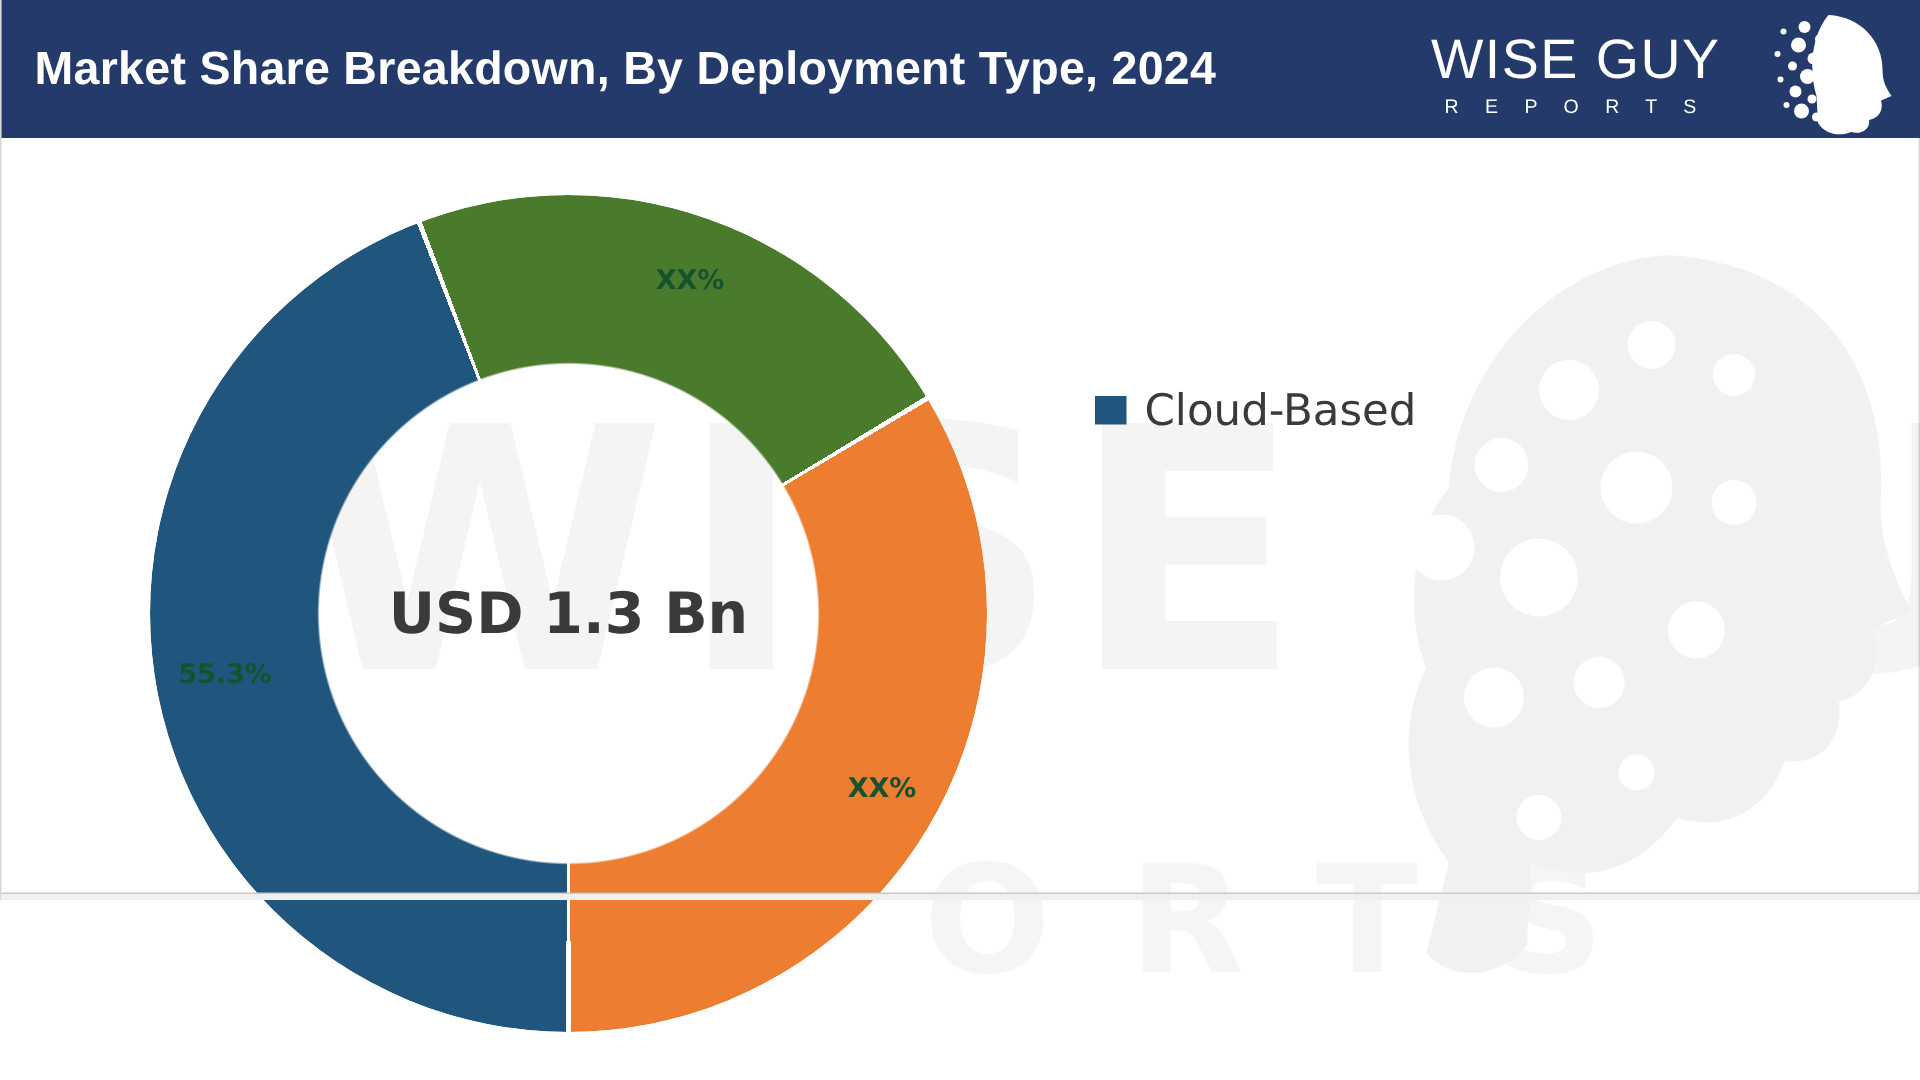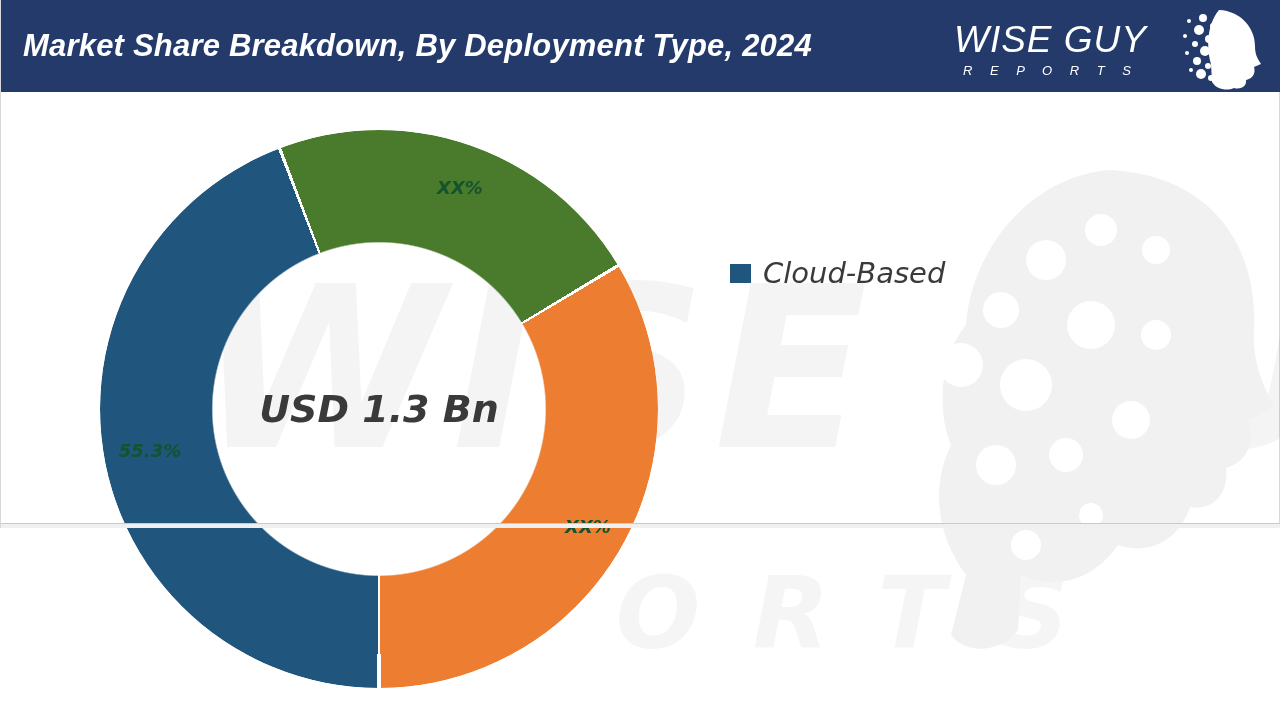--- a/index.html
+++ b/index.html
@@ -1,19 +1,19 @@
 <!DOCTYPE html>
 <html><head>
 <meta charset="utf-8">
 <style>
   * { margin:0; padding:0; box-sizing:border-box; }
   html,body { width:1280px; height:720px; overflow:hidden; background:#ffffff;
               font-family:"Liberation Sans", sans-serif; }
-  .frame { position:relative; width:1280px; height:528px; background:#ffffff;
-           border-left:1px solid #d8d8d8; border-right:1px solid #d8d8d8;font-style:italic; }
+  .frame { position:relative; width:1280px; height:600px; background:#ffffff;
+           border-left:1px solid #d8d8d8; border-right:1px solid #d8d8d8; }
 
   
   .header { position:absolute; left:0; top:0; width:1280px; height:92px;
             background:#233a6b; display:flex; align-items:center; z-index:5; }
   .title { color:#ffffff; font-size:31px; font-weight:bold; padding-left:22px;
            letter-spacing:0.2px; }
   .logo { position:absolute; right:18px; top:6px; display:flex; align-items:center; }
   .logo-text { text-align:center; color:#ffffff; margin-right:4px; }
   .logo-line1 { font-size:37px; font-weight:500; letter-spacing:1px;
                 font-family:"Liberation Sans", sans-serif; }

